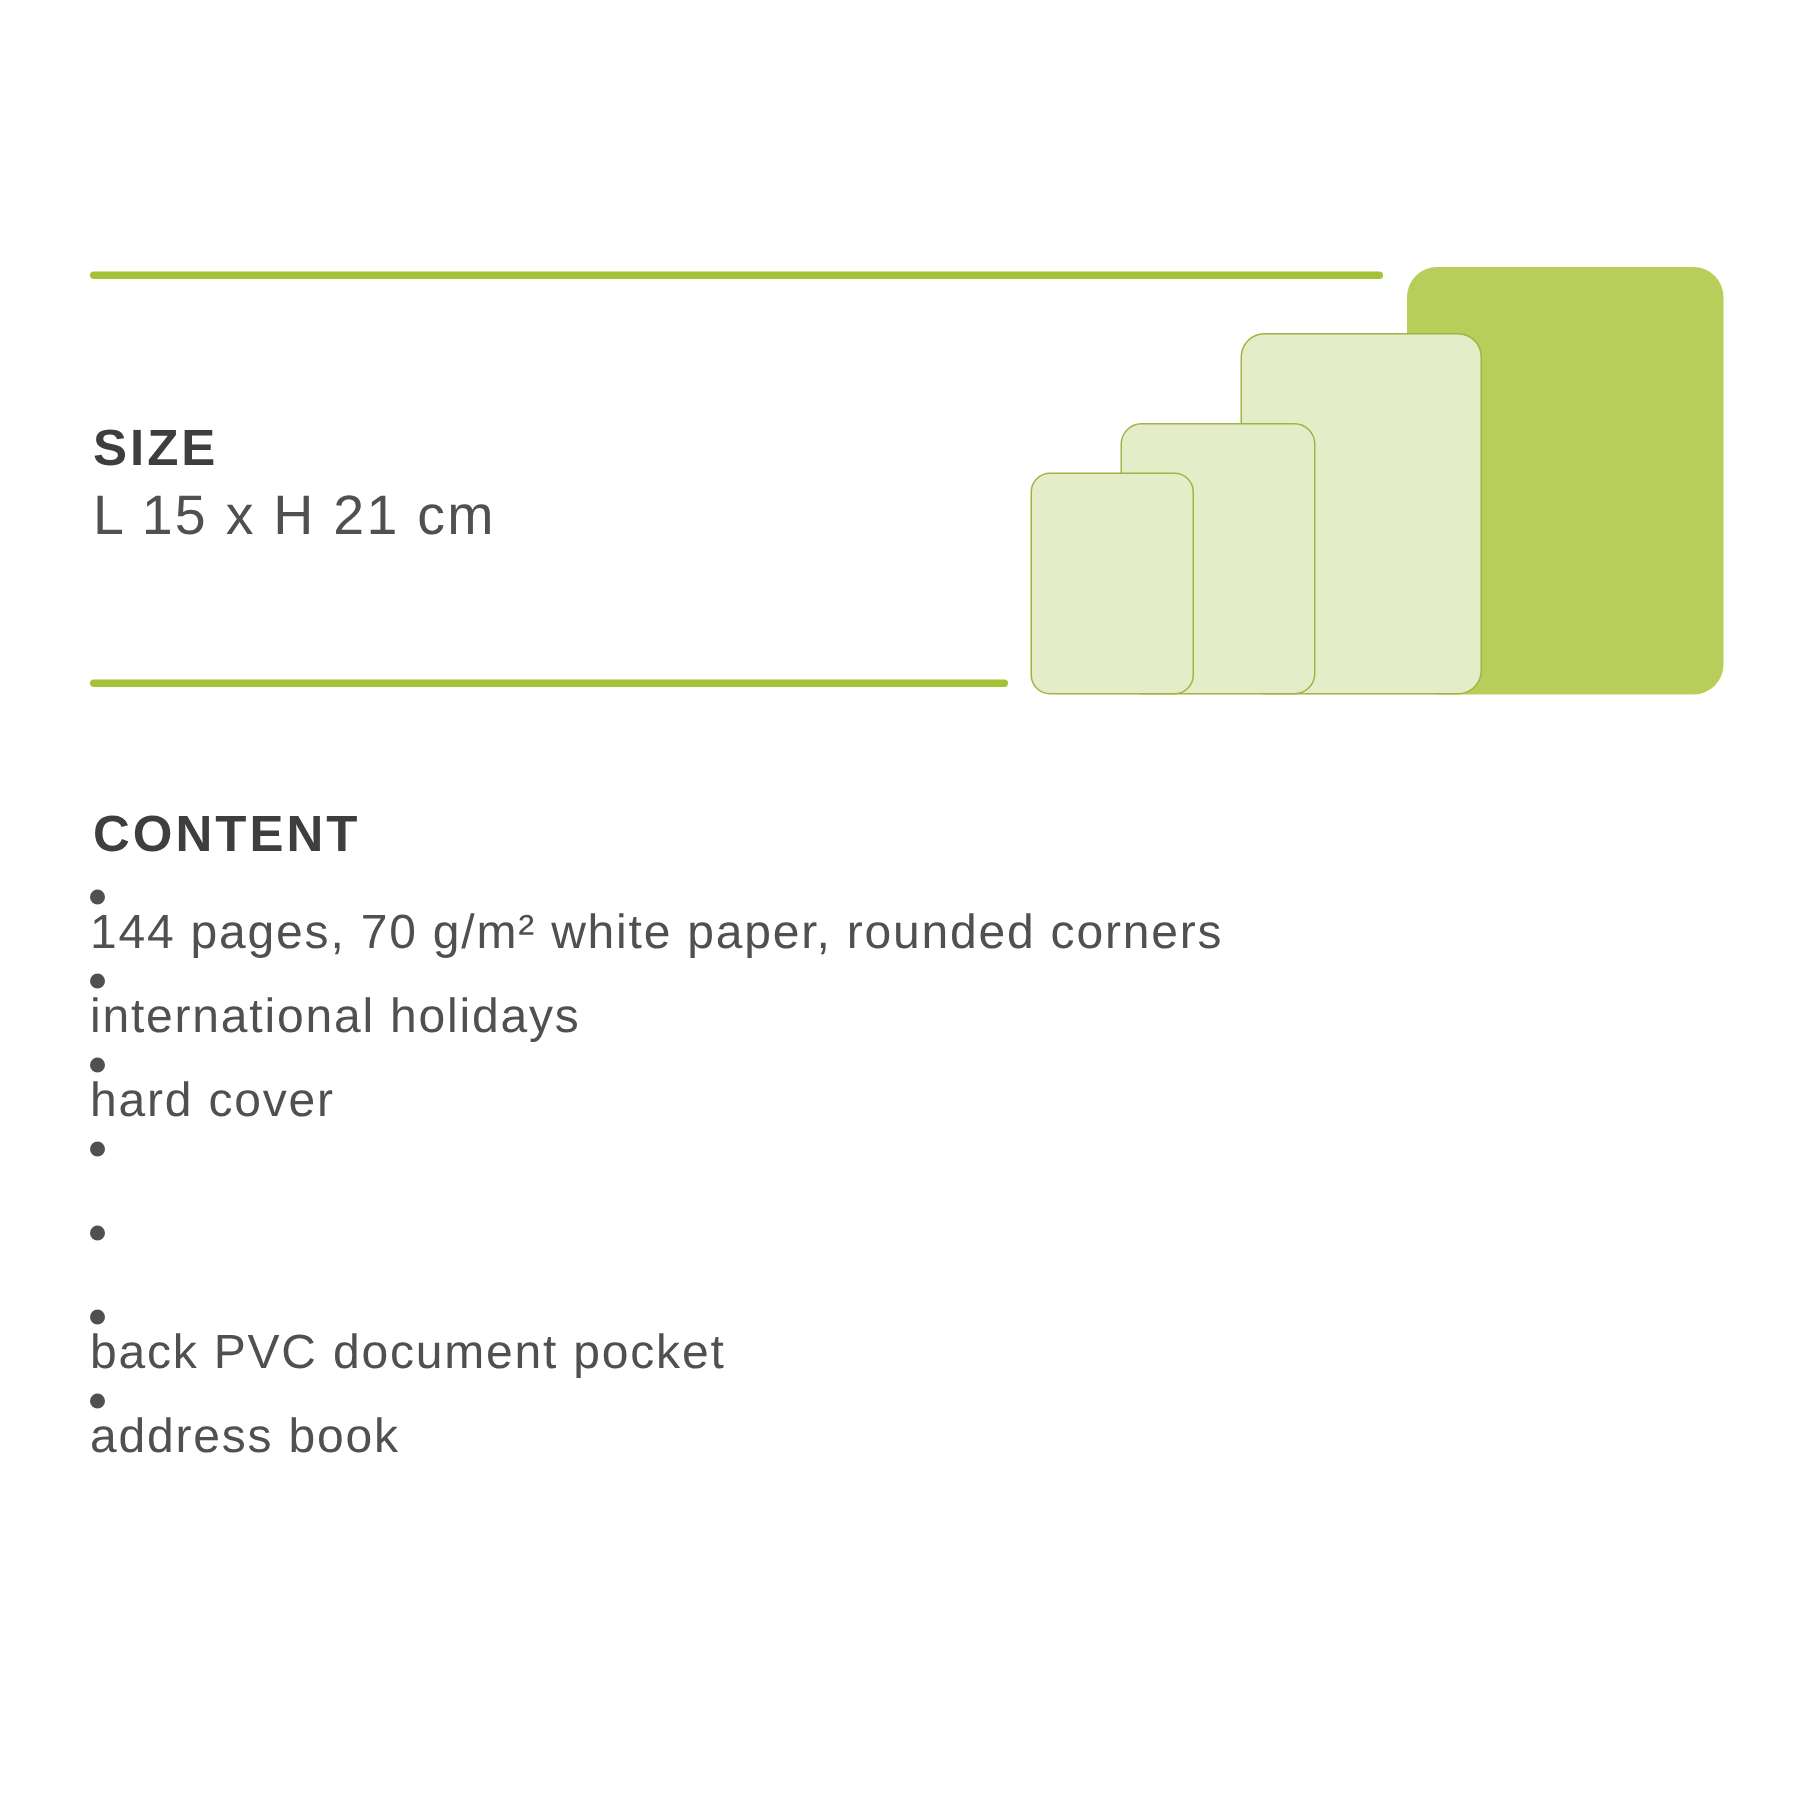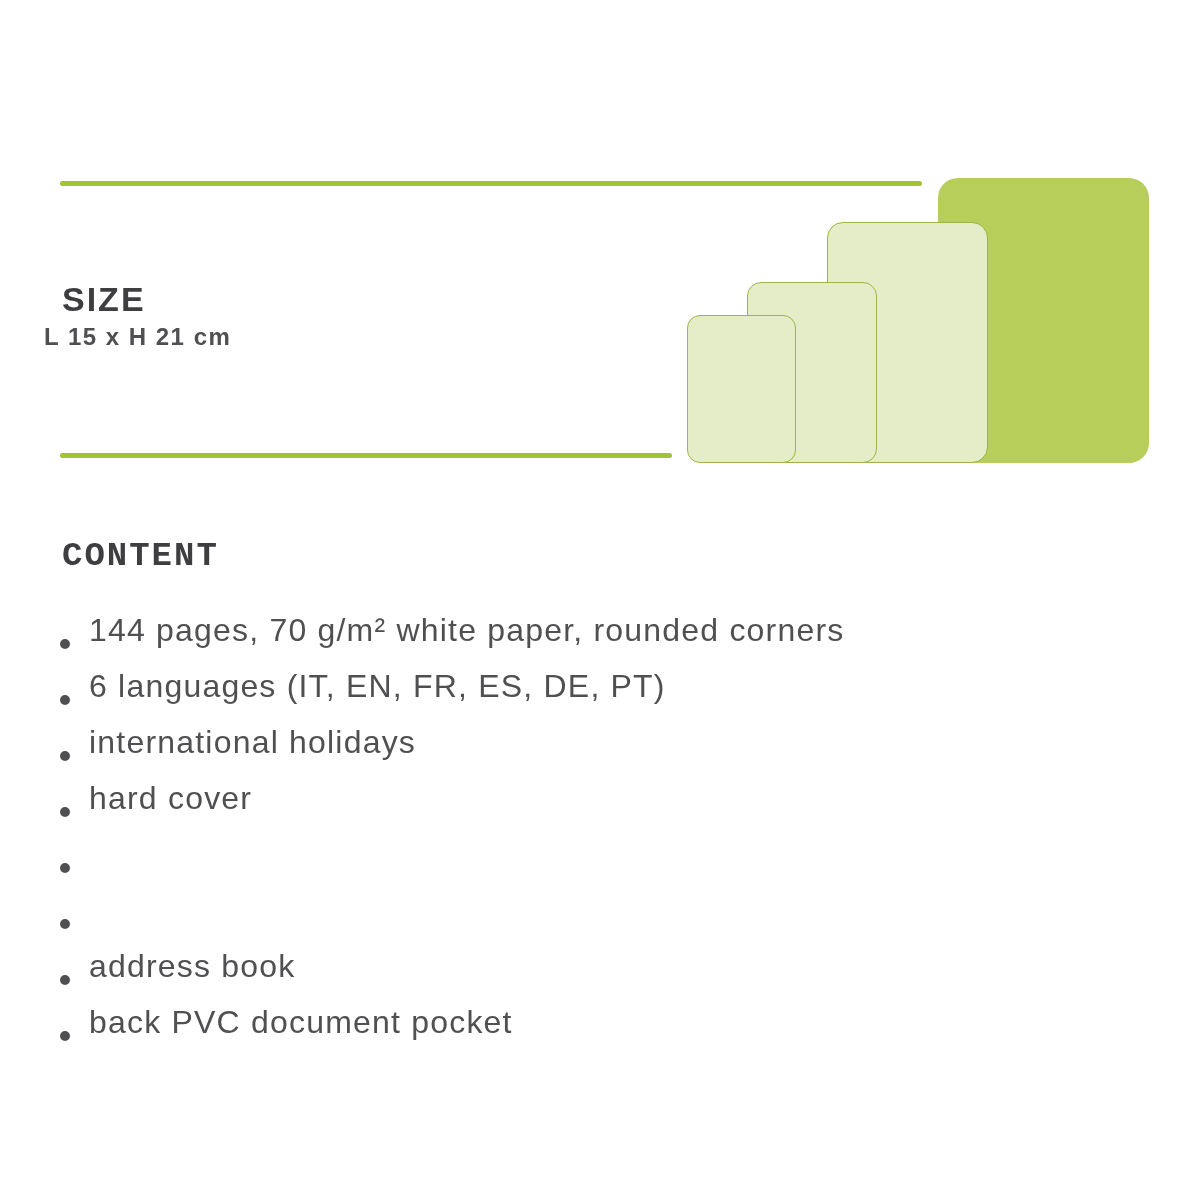--- a/index.html
+++ b/index.html
@@ -33,22 +33,22 @@
   .rule-bottom{left:60px;top:453px;width:612px;}
 
   
   .size-heading{
     position:absolute;left:62px;top:281px;
     font-size:34px;font-weight:bold;
     letter-spacing:2px;color:var(--heading-text);
     line-height:1.1;
   }
   .size-value{
-    position:absolute;left:44px;top:324px;
-    font-size:24px;font-weight:bold;
+    position:absolute;left:62px;top:324px;
+    font-size:37px;font-weight:normal;
     letter-spacing:1.5px;color:var(--body-text);
     line-height:1.1;
   }
 
   
   .swatch{position:absolute;}
   .swatch-light{
     background:var(--notebook-fill-light);
     border:1.5px solid var(--notebook-border);
   }
@@ -59,29 +59,28 @@
     left:938px;top:178px;width:211px;height:285px;border-radius:20px;z-index:1;
     background:var(--notebook-fill-large);
   }
 
   
   .content-heading{
     position:absolute;left:62px;top:538px;
     font-size:34px;font-weight:bold;
     letter-spacing:2px;color:var(--heading-text);
     line-height:1.1;
-    font-family:Liberation Mono, monospace;
   }
   .content-list{
     position:absolute;left:60px;top:593px;
     list-style:none;
   }
   .content-list li{
     height:56px;
-    display:flex;align-items:flex-end;
+    display:flex;align-items:flex-start;flex-direction:column;
   }
   .dot{
     width:10px;height:10px;border-radius:50%;
     background:var(--body-text);
     margin-right:19px;flex:0 0 auto;
   }
   .item-text{
     font-size:32px;letter-spacing:1.2px;
     color:var(--body-text);
     white-space:nowrap;
@@ -111,40 +110,36 @@
   <section>
     <h2 class="content-heading">CONTENT</h2>
 
     <ul class="content-list">
       <li>
         <span class="dot"></span>
         <span class="item-text">144 pages, 70 g/m² white paper, rounded corners</span>
       </li>
       <li>
         <span class="dot"></span>
-        <span class="item-text">6 languages (IT, EN, FR, ES, DE, PT)</span>
-      </li>
-      <li>
-        <span class="dot"></span>
         <span class="item-text">international holidays</span>
       </li>
       <li>
         <span class="dot"></span>
         <span class="item-text">hard cover</span>
       </li>
       <li>
         <span class="dot"></span>
       </li>
       <li>
         <span class="dot"></span>
       </li>
       <li>
         <span class="dot"></span>
-        <span class="item-text">address book</span>
+        <span class="item-text">back PVC document pocket</span>
       </li>
       <li>
         <span class="dot"></span>
-        <span class="item-text">back PVC document pocket</span>
+        <span class="item-text">address book</span>
       </li>
     </ul>
   </section>
 
 </div>
 
 </body></html>

